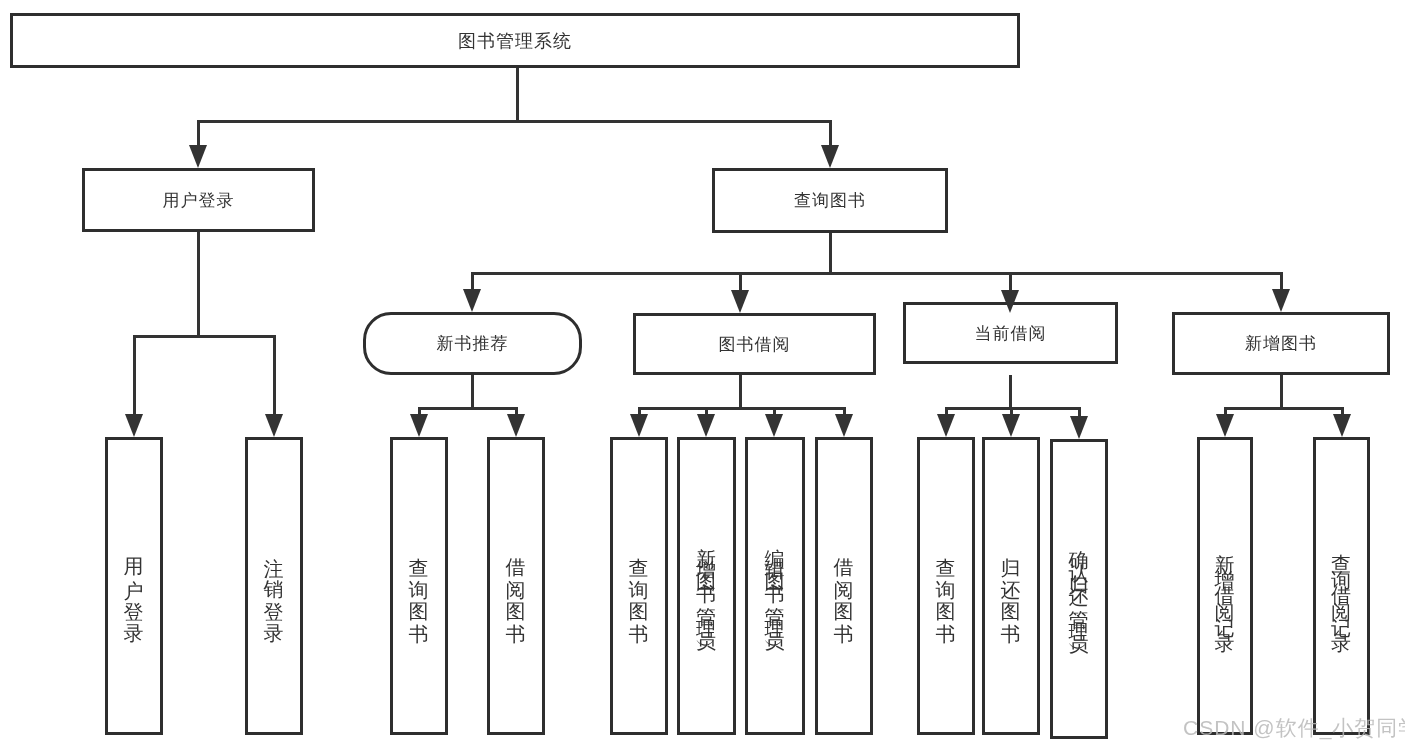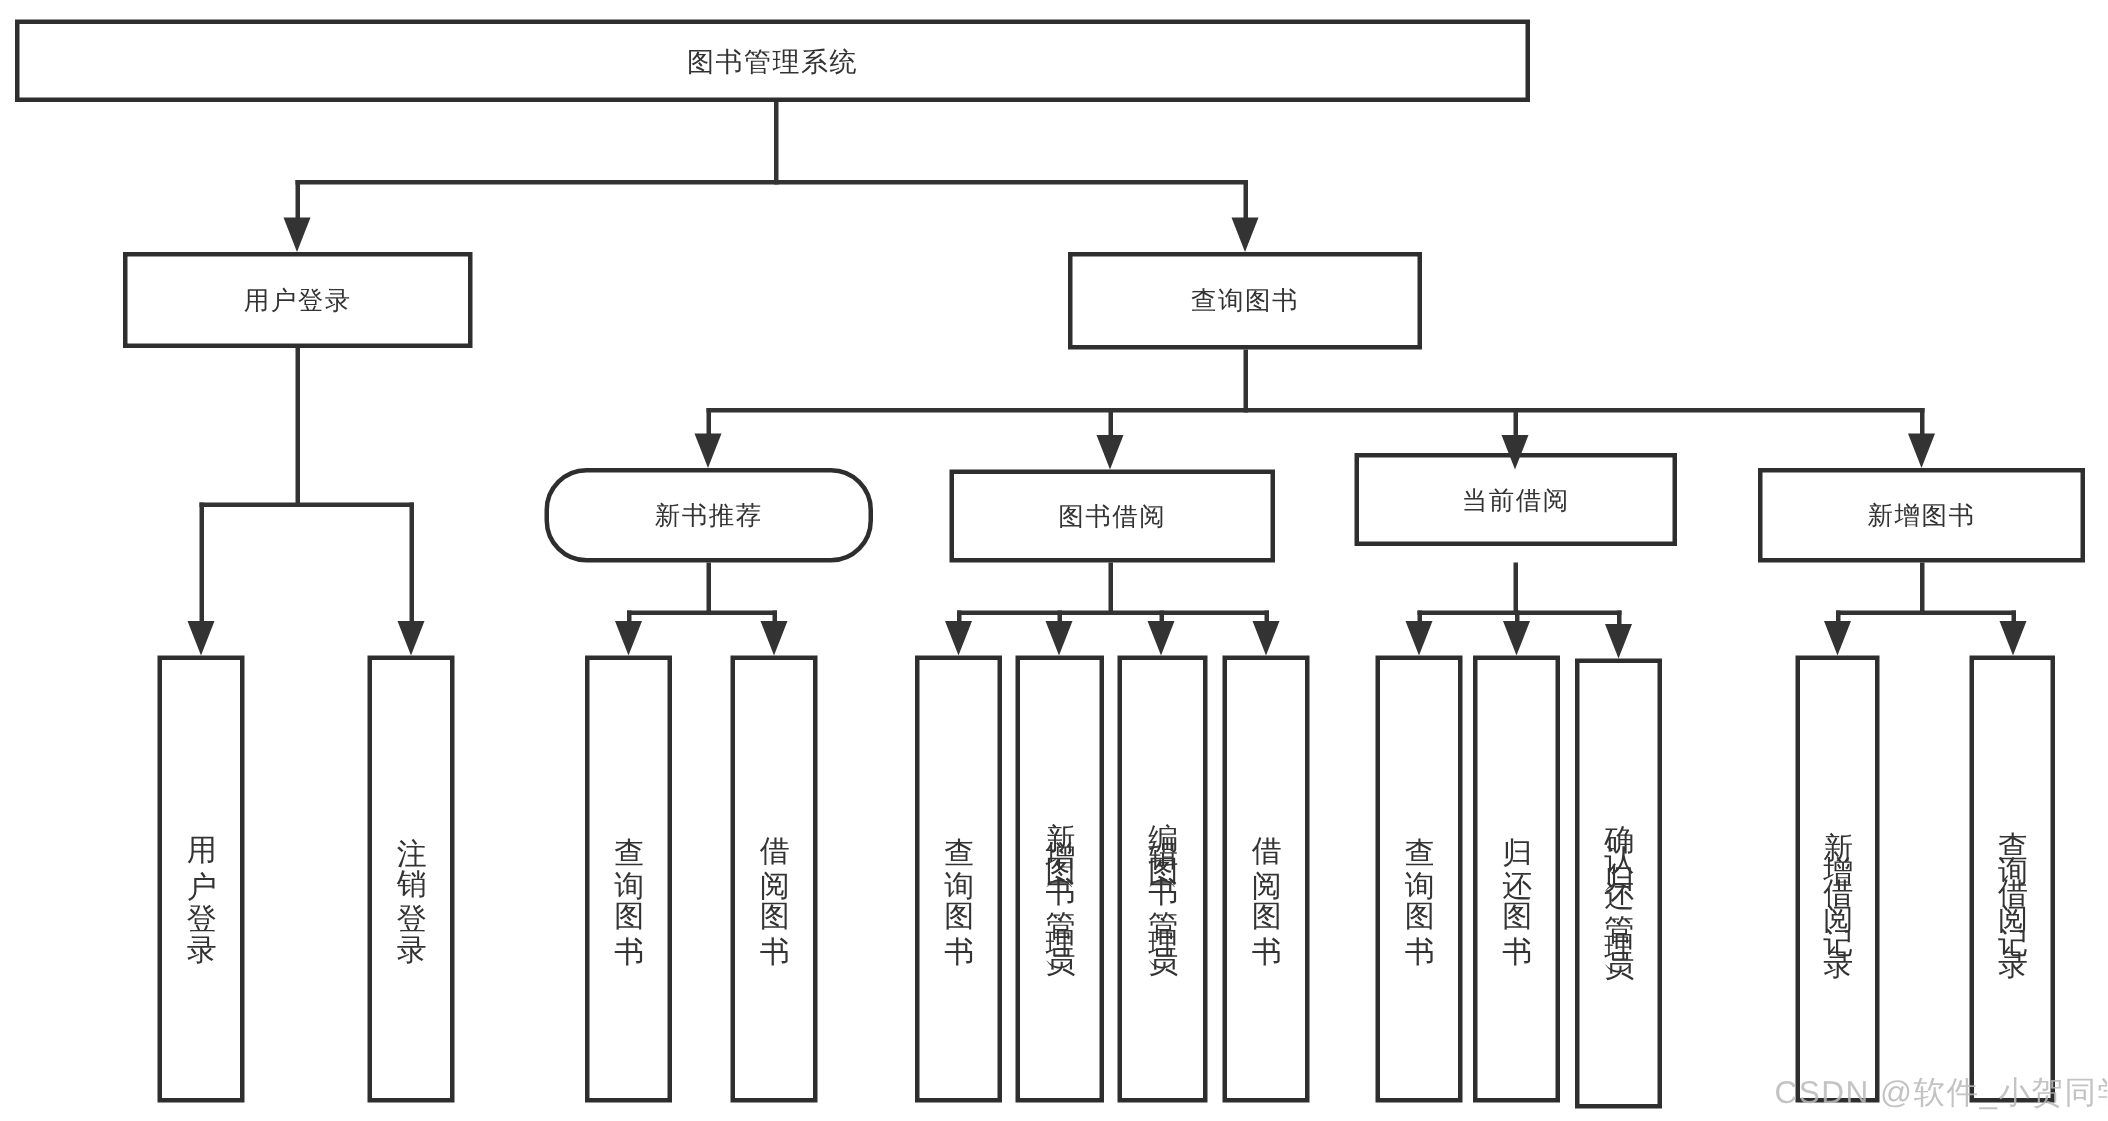--- a/index.html
+++ b/index.html
@@ -71,21 +71,21 @@
       </div>
       <div class="node horizontal" style="left: 82px; top: 168px; width: 233px; height: 64px;">
         <span class="label">用户登录</span>
       </div>
       <div class="node horizontal" style="left: 712px; top: 168px; width: 236px; height: 65px;">
         <span class="label">查询图书</span>
       </div>
       <div class="node horizontal" style="left: 363px; top: 312px; width: 219px; height: 63px; border-radius: 28px;">
         <span class="label">新书推荐</span>
       </div>
-      <div class="node horizontal" style="left: 633px; top: 313px; width: 217px; height: 62px;">
+      <div class="node horizontal" style="left: 633px; top: 313px; width: 243px; height: 62px;">
         <span class="label">图书借阅</span>
       </div>
       <div class="node horizontal" style="left: 903px; top: 302px; width: 215px; height: 62px;">
         <span class="label">当前借阅</span>
       </div>
       <div class="node horizontal" style="left: 1172px; top: 312px; width: 218px; height: 63px;">
         <span class="label">新增图书</span>
       </div>
       <div class="node vertical" style="left: 105px; top: 437px; width: 58px; height: 298px;">
         <span class="label" style="letter-spacing: 22px;">用户登录</span>

